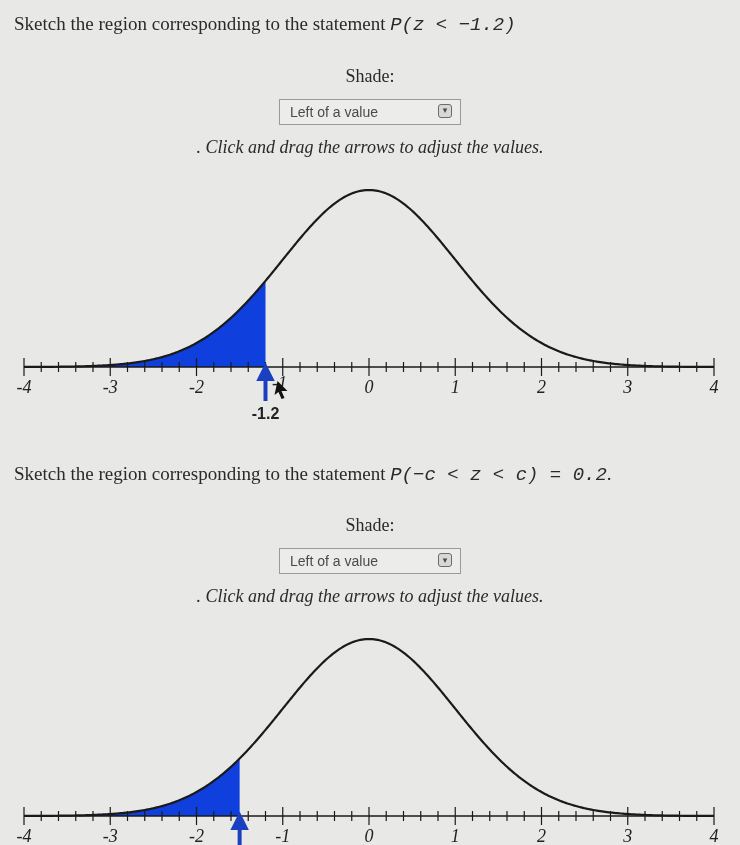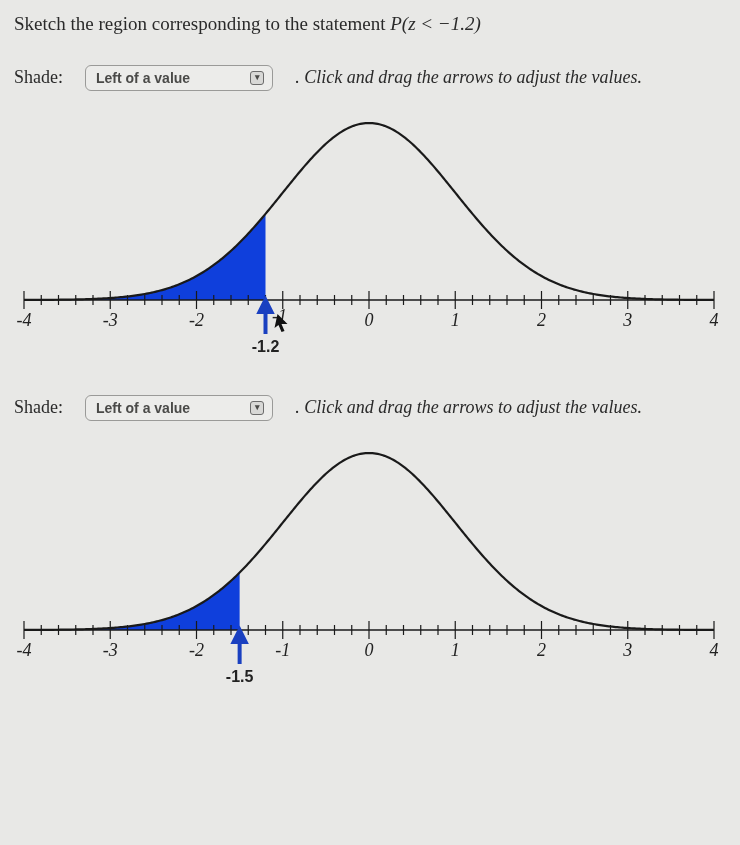--- a/index.html
+++ b/index.html
@@ -7,39 +7,39 @@
     width: 740px;
     height: 845px;
     background: #e8e8e6;
     font-family: Georgia, 'Times New Roman', serif;
     color: #2a2a2a;
     padding: 12px 14px;
     overflow: hidden;
   }
   .problem { margin-bottom: 30px; }
   .prompt { font-size: 19px; margin-bottom: 28px; line-height: 1.3; }
-  .math { font-style: italic; font-family: Liberation Serif, serif; }
+  .math { font-style: italic; font-family: Liberation Mono, monospace; }
   .shade-row {
     display: flex;
     align-items: center;
-    gap: 22px;
+    gap: 12px;
     font-size: 18px;
     margin-bottom: 14px;
+    flex-direction: column;
   }
   .shade-label { font-weight: 500; }
   .shade-select {
     display: inline-flex;
-    align-items: center;
     gap: 60px;
     border: 1.5px solid #9a9a98;
-    border-radius: 6px;
+    border-radius: 0;
     background: #ececea;
     padding: 4px 8px 4px 10px;
     font-size: 14px;
-    font-weight: 700;
+    font-weight: 400;
     color: #4a4a48;
     font-family: Arial, sans-serif;
   }
   .shade-select .caret {
     width: 14px; height: 14px;
     border: 1px solid #6b6b6b;
     border-radius: 3px;
     display: flex; align-items: center; justify-content: center;
     background: #d8d8d6;
     font-size: 9px;
@@ -137,20 +137,24 @@
         <line class="arrow" x1="251.49999999999997" y1="229" x2="251.49999999999997" y2="199"></line>
         <polygon class="arrow" points="251.49999999999997,195 245.49999999999997,207 257.5,207"></polygon>
         <text class="tick-label" x="265.5" y="217">-1</text>
         <text class="arrow-label" x="251.49999999999997" y="247">-1.2</text>
         <polygon class="cursor" points="263.5,209 273.5,219 267.5,219 270.5,226 267.5,227 264.5,220 260.5,223"></polygon>
       </svg>
   </div>
 </div>
 
 <div class="problem">
+  <p class="prompt">
+    <span>Sketch the region corresponding to the statement </span>
+    <span class="math">P(−c &lt; z &lt; c) = 0.2</span><span>.</span>
+  </p>
 
   <div class="shade-row">
     <span class="shade-label">Shade:</span>
     <span class="shade-select">
       <span>Left of a value</span>
       <span class="caret">▾</span>
     </span>
     <span class="hint">. Click and drag the arrows to adjust the values.</span>
   </div>
 

